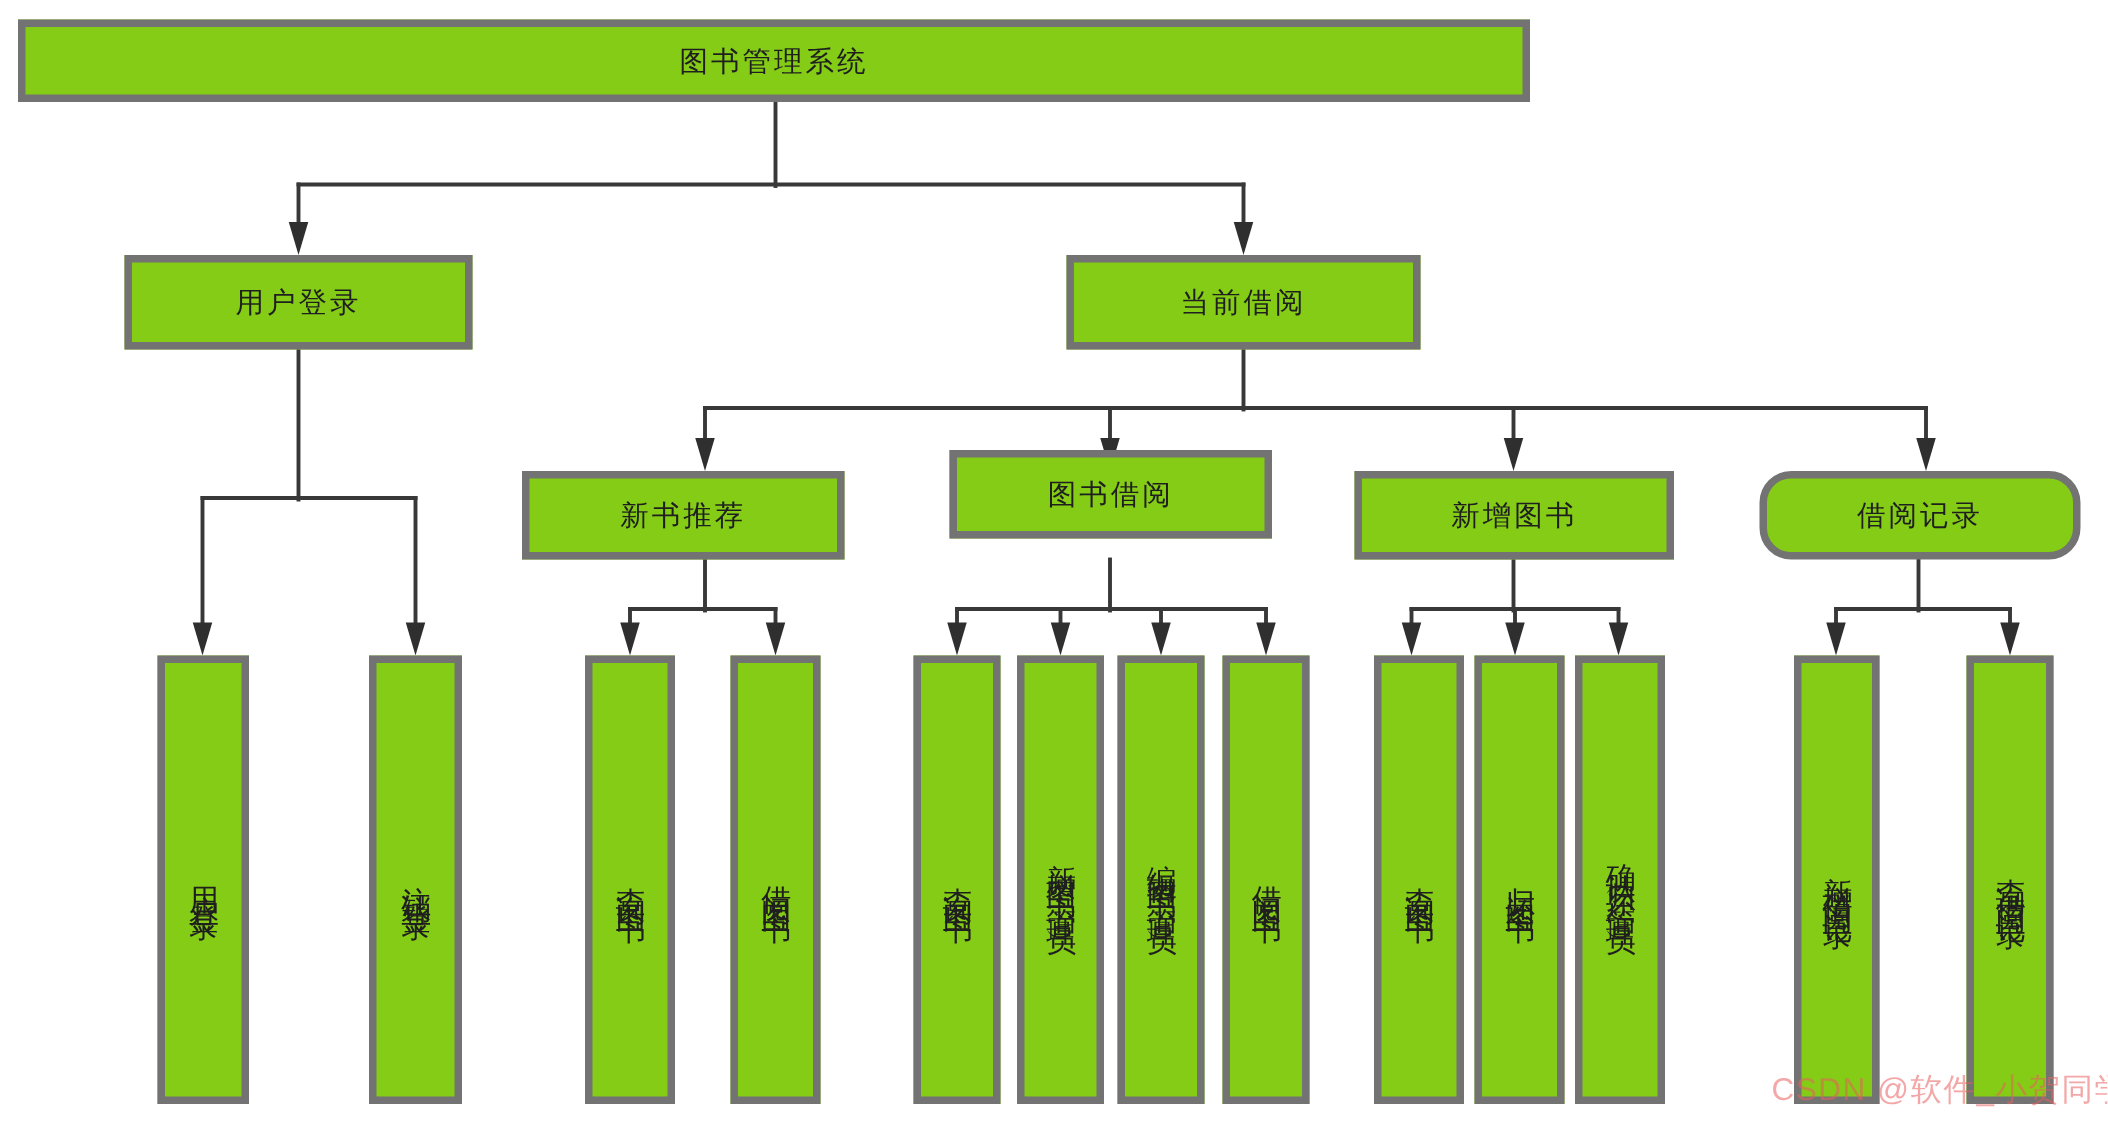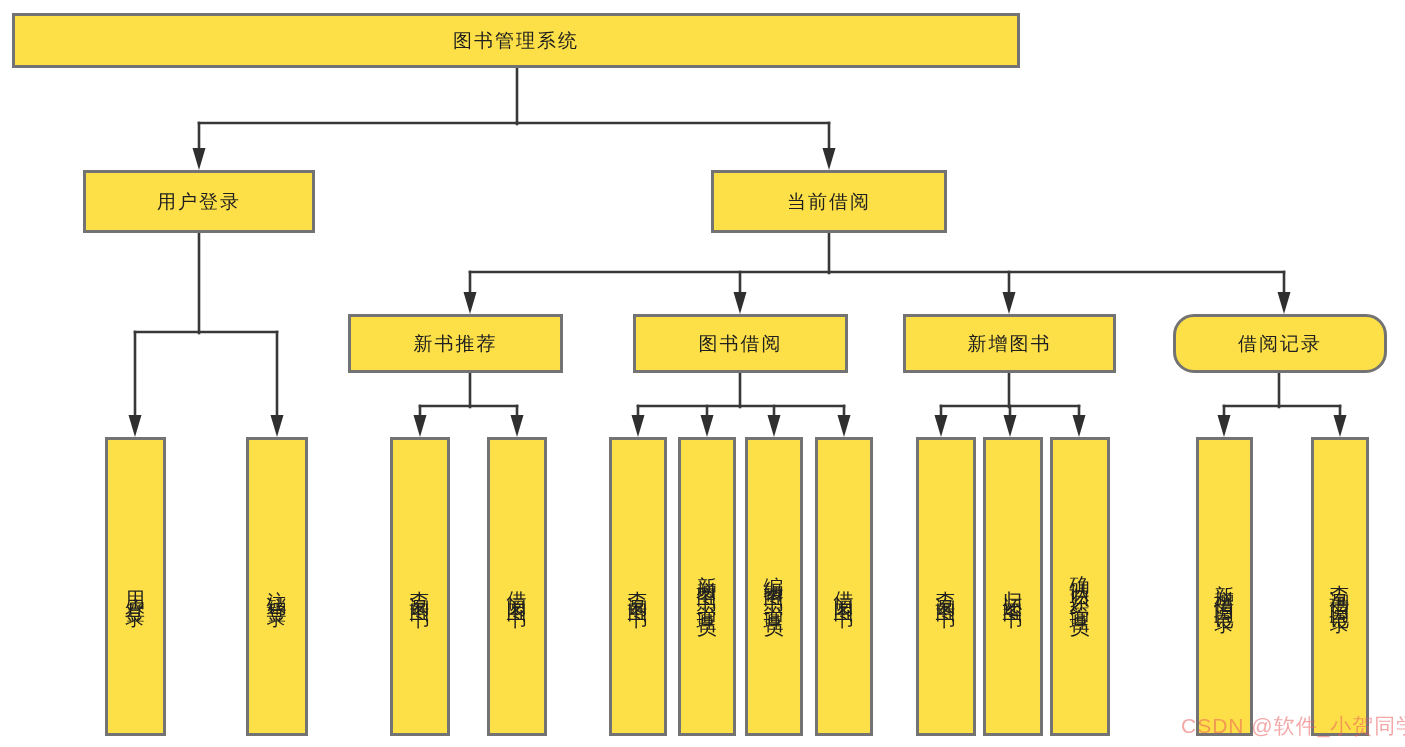--- a/index.html
+++ b/index.html
@@ -18,22 +18,22 @@
   .connectors {
     position: absolute;
     left: 0;
     top: 0;
     width: 1405px;
     height: 747px;
   }
   .box {
     position: absolute;
     box-sizing: border-box;
-    border: 3px solid #737373;
-    background: #fde047;
+    border: 5px solid #737373;
+    background: #84cc16;
     color: #1f1f1f;
     display: flex;
     align-items: center;
     justify-content: center;
   }
   .hbox {
     font-size: 19px;
     letter-spacing: 2px;
     white-space: nowrap;
   }
@@ -145,21 +145,21 @@
       <polygon class="arrow" points="1333.5,415 1346.5,415 1340,437"></polygon>
     </g>
   </svg>
 
   <div class="box hbox" style="left:12px; top:13px; width:1008px; height:55px;">图书管理系统</div>
 
   <div class="box hbox" style="left:83px; top:170px; width:232px; height:63px;">用户登录</div>
   <div class="box hbox" style="left:711px; top:170px; width:236px; height:63px;">当前借阅</div>
 
   <div class="box hbox" style="left:348px; top:314px; width:215px; height:59px;">新书推荐</div>
-  <div class="box hbox" style="left:633px; top:314px; width:215px; height:59px;">图书借阅</div>
+  <div class="box hbox" style="left:633px; top:300px; width:215px; height:59px;">图书借阅</div>
   <div class="box hbox" style="left:903px; top:314px; width:213px; height:59px;">新增图书</div>
   <div class="box hbox" style="left:1173px; top:314px; width:214px; height:59px;border-radius:21px;">借阅记录</div>
 
   <div class="box vbox" style="left:105px; top:437px; width:61px; height:299px;">用户登录</div>
   <div class="box vbox" style="left:246px; top:437px; width:62px; height:299px;">注销登录</div>
 
   <div class="box vbox" style="left:390px; top:437px; width:60px; height:299px;">查询图书</div>
   <div class="box vbox" style="left:487px; top:437px; width:60px; height:299px;">借阅图书</div>
 
   <div class="box vbox" style="left:609px; top:437px; width:58px; height:299px;">查询图书</div>

